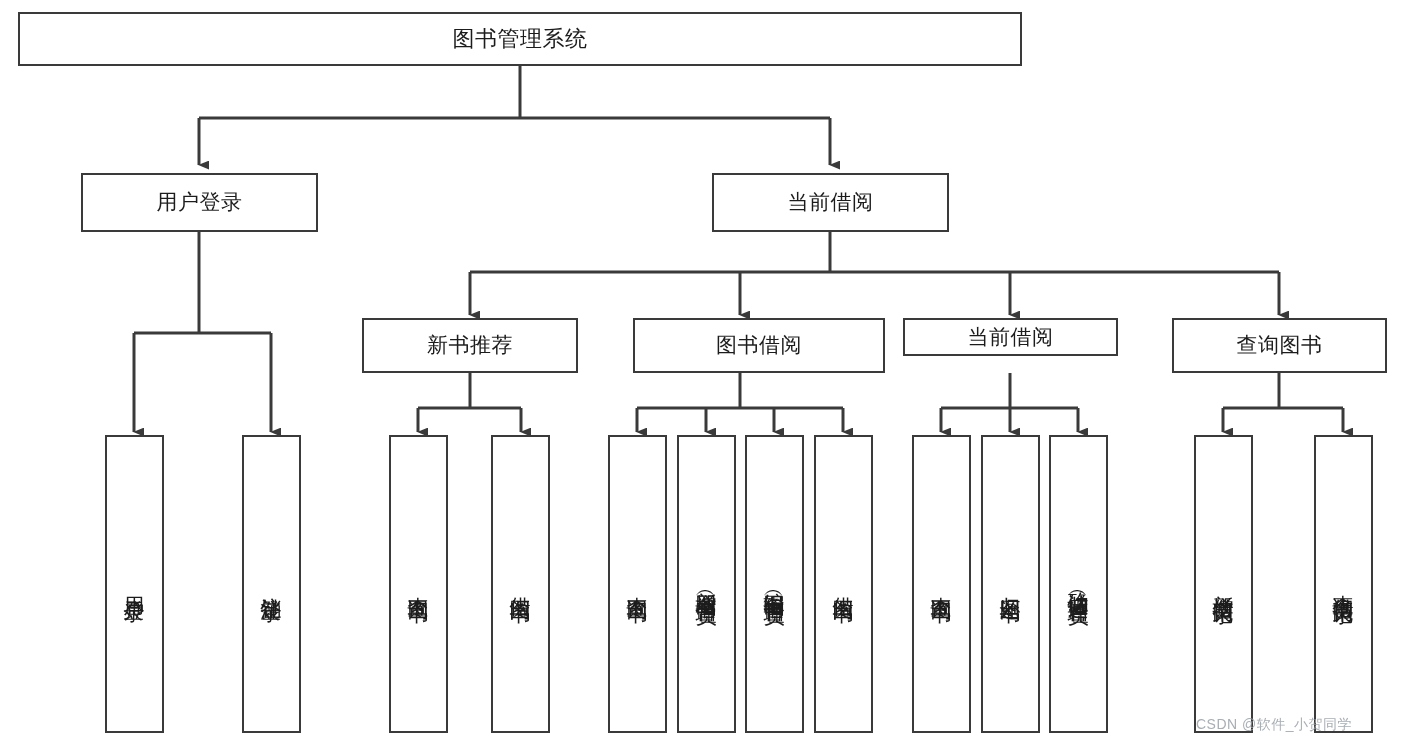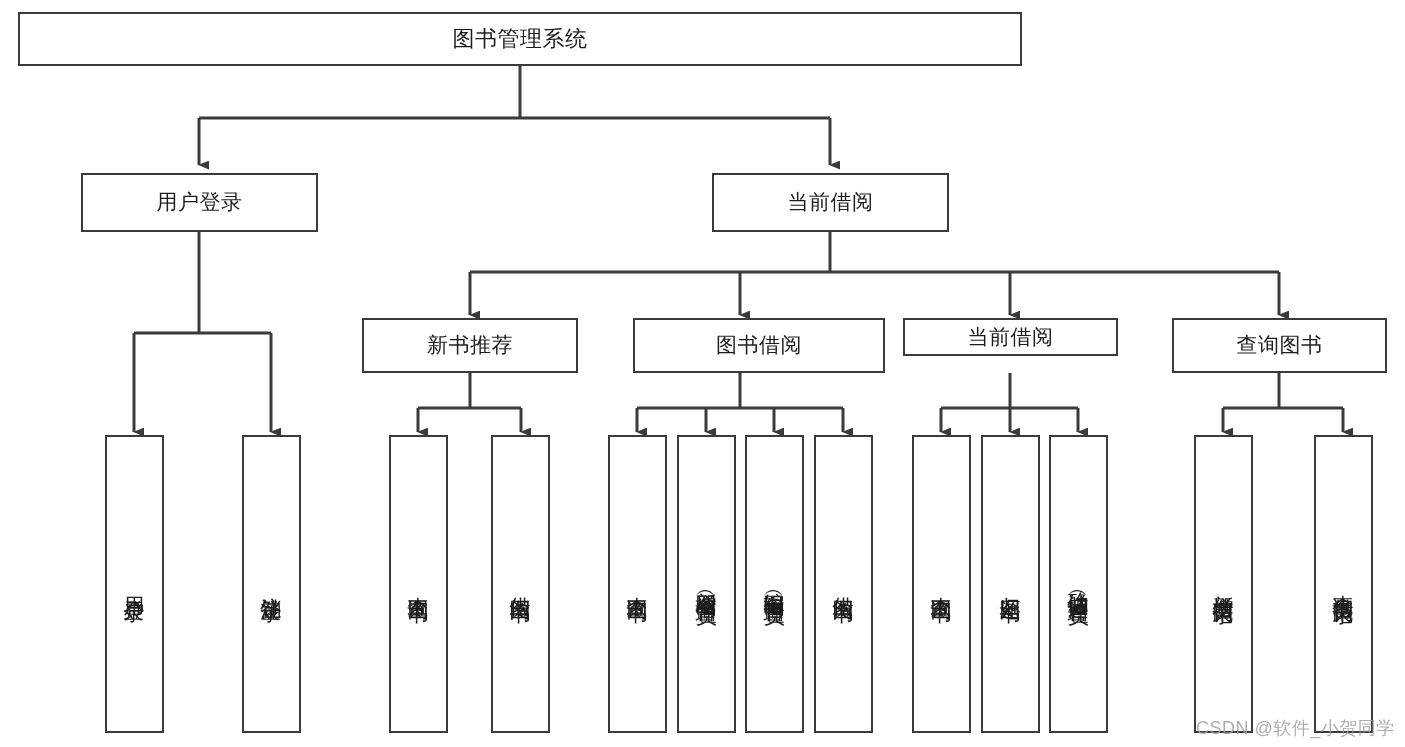--- a/index.html
+++ b/index.html
@@ -60,21 +60,21 @@
   .node.vert .label {
     writing-mode: vertical-rl;
     text-orientation: upright;
     font-size: 21px;
     line-height: 1.0;
     letter-spacing: 2px;
     white-space: nowrap;
   }
   .watermark {
     position: absolute;
-    font-size: 18px;
+    font-size: 14px;
     color: #9aa0a6;
     opacity: 0.85;
     white-space: nowrap;
     letter-spacing: 0.5px;
   }
 </style>
 </head>
 <body>
 
 <div id="diagram-root">

